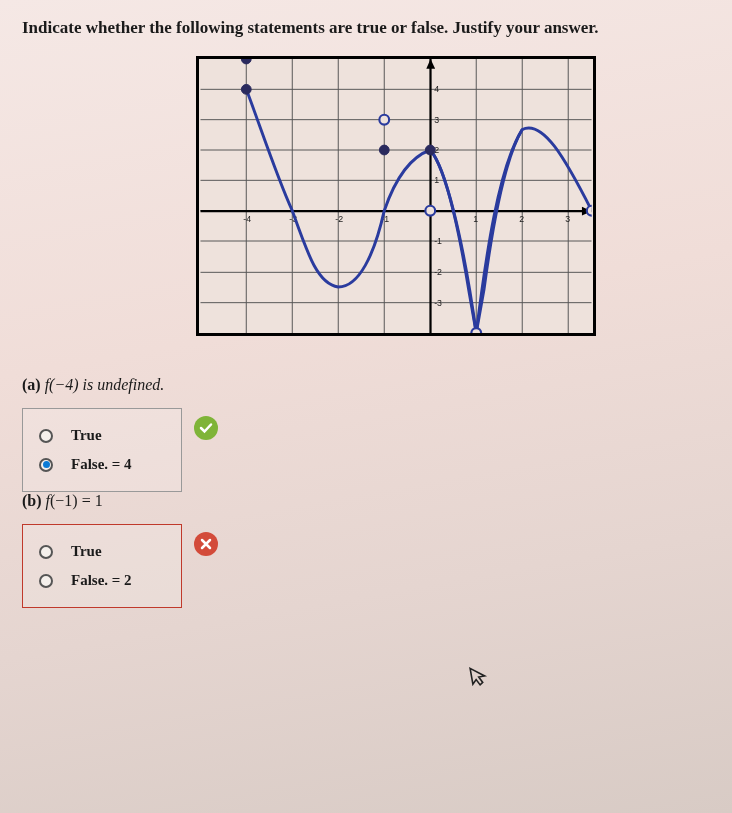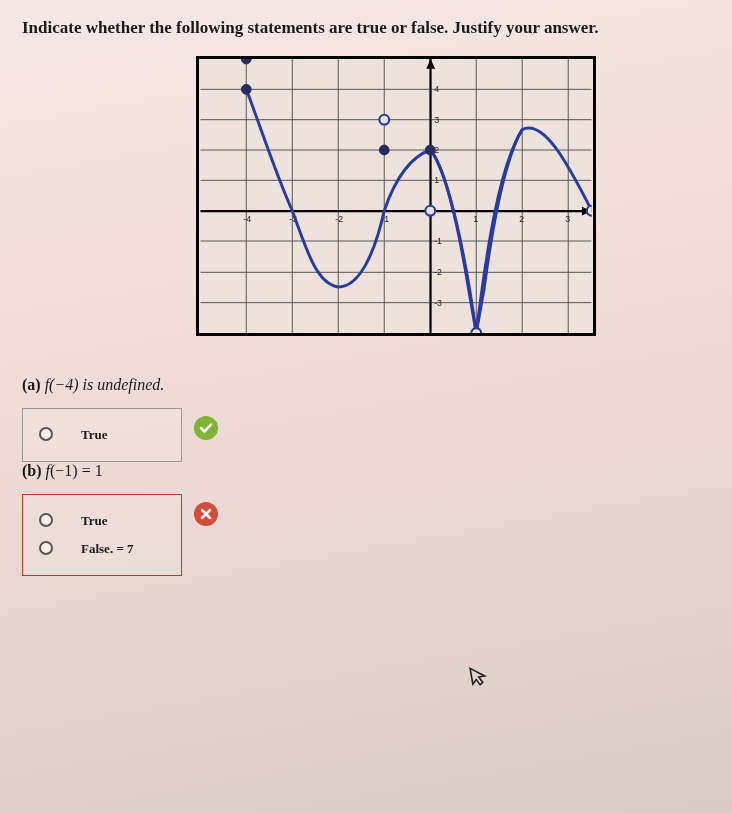--- a/index.html
+++ b/index.html
@@ -45,24 +45,24 @@
     border: 1.5px solid #999;
     background: rgba(255,255,255,0.15);
     padding: 12px 16px;
     min-width: 160px;
   }
   .answer-box.wrong {
     border-color: #c0392b;
   }
   .option {
     display: flex;
-    align-items: flex-start;
-    gap: 28px;
+    align-items: center;
+    gap: 18px;
     padding: 6px 0;
-    font-size: 13px;
+    font-size: 15px;
     font-weight: bold;
     cursor: pointer;
   }
   .radio {
     width: 14px;
     height: 14px;
     border: 2px solid #555;
     border-radius: 50%;
     display: inline-flex;
     align-items: center;
@@ -179,41 +179,45 @@
 <div class="q-label">
   <span class="part-num">(a)</span>
   <span class="italic"><i>f</i>(−4) <i>is undefined.</i></span>
 </div>
 <div class="answer-row">
   <div class="answer-box">
     <div class="option">
       <span class="radio"></span>
       <span>True</span>
     </div>
+    <div class="option">
+      <span class="radio selected"></span>
+      <span>False. = 4</span>
+    </div>
   </div>
   <span class="feedback-icon correct">
     <svg width="14" height="14" viewBox="0 0 14 14">
         <path d="M2 7 L5.5 10.5 L12 3.5" stroke="#fff" stroke-width="2.5" fill="none" stroke-linecap="round"></path>
       </svg>
   </span>
 </div>
 
 <div class="q-label">
   <span class="part-num">(b)</span>
   <span><i>f</i>(−1) = 1</span>
 </div>
 <div class="answer-row">
   <div class="answer-box wrong">
     <div class="option">
       <span class="radio"></span>
       <span>True</span>
     </div>
     <div class="option">
       <span class="radio"></span>
-      <span>False. = 7</span>
+      <span>False. = 2</span>
     </div>
   </div>
   <span class="feedback-icon incorrect">
     <svg width="12" height="12" viewBox="0 0 12 12">
         <path d="M2 2 L10 10 M10 2 L2 10" stroke="#fff" stroke-width="2.5" stroke-linecap="round"></path>
       </svg>
   </span>
 </div>
 
 <span class="cursor" style="left:470px; top:665px;">

